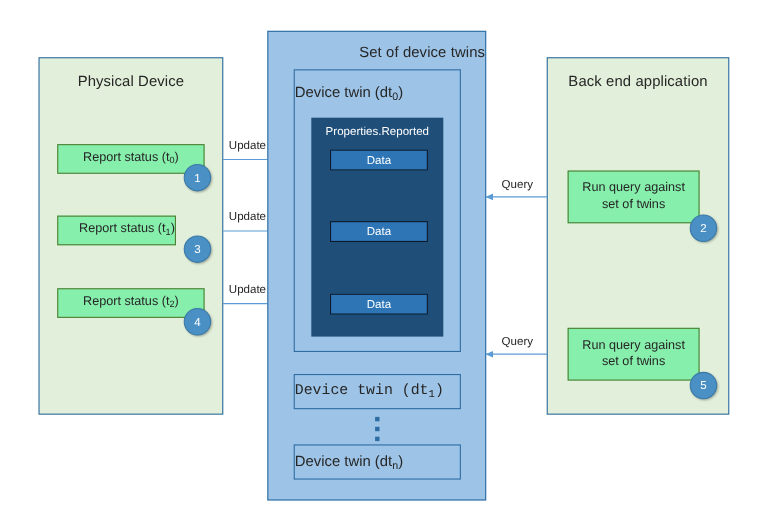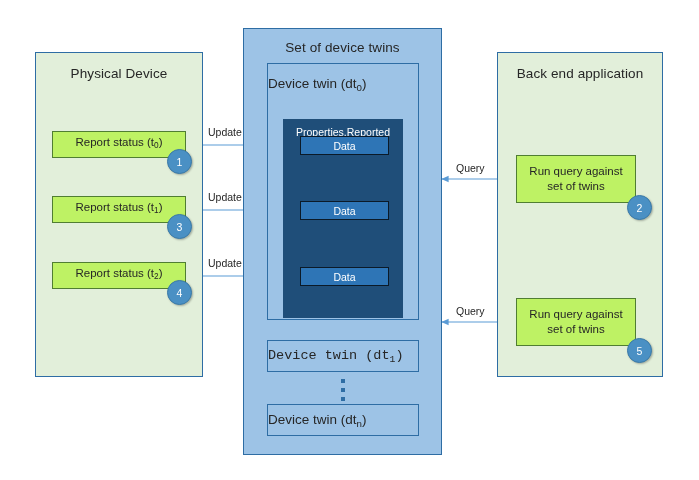--- a/index.html
+++ b/index.html
@@ -83,21 +83,21 @@
     font-size: 10.5px;
     display: flex;
     align-items: center;
     justify-content: center;
   }
 
   
   .action-box {
     position: absolute;
     box-sizing: border-box;
-    background: #bef264;
+    background: #86efac;
     border: 1px solid #507e32;
     color: #262626;
     font-size: 11.5px;
     line-height: 15px;
     display: flex;
     align-items: center;
     justify-content: center;
     text-align: center;
   }
 
@@ -177,39 +177,39 @@
 
   <div class="panel panel-green" style="left:35px; top:52px; width:168px; height:325px;">
     <div class="panel-title" style="top:13px;">Physical Device</div>
   </div>
 
   <div class="action-box" style="left:52px; top:131px; width:134px; height:27px;">
     <span><span>Report status (t</span><span class="sub">0</span><span>)</span></span>
   </div>
   <div class="badge" style="left:167px; top:149px;">1</div>
 
-  <div class="action-box" style="left:52px; top:196px; width:134px; height:27px;">
+  <div class="action-box" style="left:52px; top:196px; width:108px; height:27px;justify-content:flex-end;">
     <span><span>Report status (t</span><span class="sub">1</span><span>)</span></span>
   </div>
   <div class="badge" style="left:167px; top:214px;">3</div>
 
   <div class="action-box" style="left:52px; top:262px; width:134px; height:27px;text-align:center;">
     <span><span>Report status (t</span><span class="sub">2</span><span>)</span></span>
   </div>
   <div class="badge" style="left:167px; top:280px;">4</div>
 
   <div class="panel panel-blue" style="left:243px; top:28px; width:199px; height:427px;">
-    <div class="panel-title" style="top:11px;">Set of device twins</div>
+    <div class="panel-title" style="top:11px;text-align:right;">Set of device twins</div>
   </div>
 
   <div class="twin-box" style="left:267px; top:63px; width:152px; height:257px;">
     <div class="twin-label" style="top:12px;"><span>Device twin (dt</span><span class="sub">0</span><span>)</span></div>
   </div>
 
-  <div class="props-panel" style="left:283px; top:107px; width:120px; height:199px;margin-top:12px;">
+  <div class="props-panel" style="left:283px; top:107px; width:120px; height:199px;">
     <div class="props-title" style="top:7px;">Properties.Reported</div>
   </div>
 
   <div class="data-box" style="left:300px; top:136px; width:89px; height:19px;">Data</div>
   <div class="data-box" style="left:300px; top:201px; width:89px; height:19px;">Data</div>
   <div class="data-box" style="left:300px; top:267px; width:89px; height:19px;">Data</div>
 
   <div class="twin-box" style="left:267px; top:340px; width:152px; height:32px;">
     <div class="twin-label" style="top:7px;font-family:Liberation Mono, monospace;"><span>Device twin (dt</span><span class="sub">1</span><span>)</span></div>
   </div>

